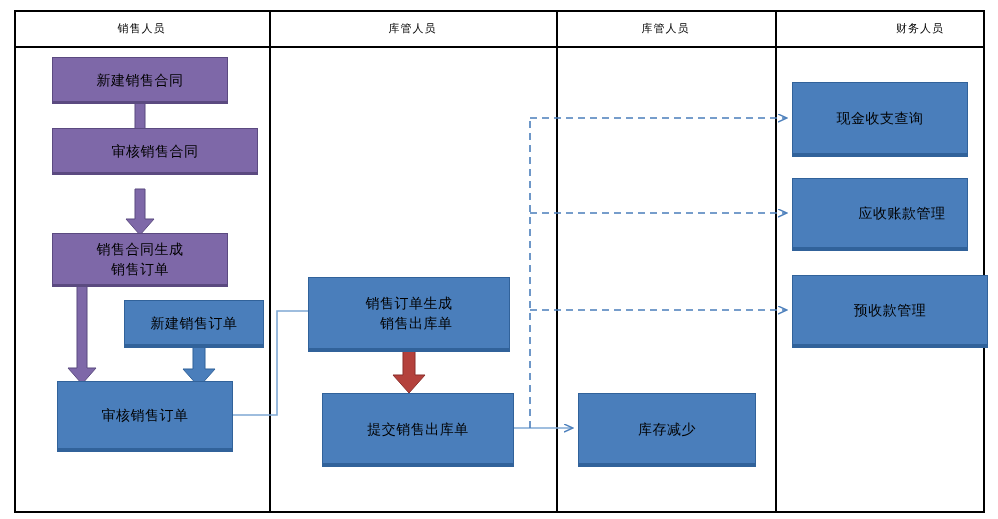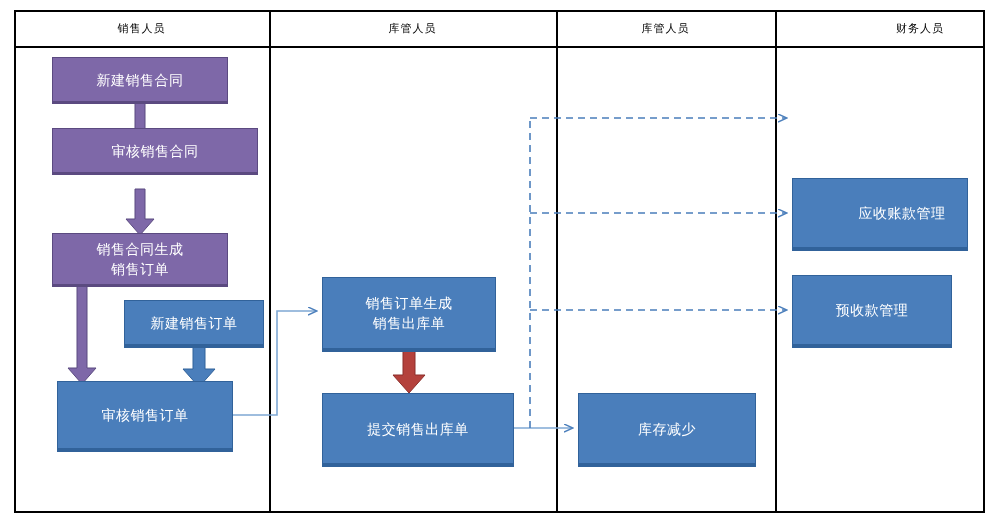--- a/index.html
+++ b/index.html
@@ -32,21 +32,21 @@
     letter-spacing:1px;
     white-space:nowrap;
   }
 
   
   .node{
     position:absolute;
     box-sizing:border-box;
     display:flex;align-items:center;justify-content:center;
     text-align:center;
-    color:#ffffff;
+    color:#000000;
     font-size:14px;
     line-height:20px;
     white-space:pre-line;
     letter-spacing:0.5px;
   }
   .node.purple{
     background:#7E68A8;
     border:1px solid #5B4A80;
     box-shadow:0 2px 0 0 #5B4A80;
   }
@@ -154,25 +154,26 @@
 
   <div class="node purple" style="left:52px;top:128px;width:206px;height:45px;">审核销售合同</div>
 
   <div class="node purple" style="left:52px;top:233px;width:176px;height:52px;">销售合同生成
 销售订单</div>
 
   <div class="node blue" style="left:124px;top:300px;width:140px;height:45px;">新建销售订单</div>
 
   <div class="node blue" style="left:57px;top:381px;width:176px;height:68px;">审核销售订单</div>
 
-  <div class="node blue" style="left:322px;top:277px;width:174px;height:72px;">销售订单生成
+  <div class="node blue" style="left:308px;top:277px;width:202px;height:72px;text-align:right;">销售订单生成
 销售出库单</div>
 
   <div class="node blue" style="left:322px;top:393px;width:192px;height:71px;">提交销售出库单</div>
 
   <div class="node blue" style="left:578px;top:393px;width:178px;height:71px;text-align:right;">库存减少</div>
 
+  <div class="node blue" style="left:792px;top:82px;width:176px;height:72px;">现金收支查询</div>
 
   <div class="node blue" style="left:792px;top:178px;width:176px;height:70px;padding-left:44px;">应收账款管理</div>
 
-  <div class="node blue" style="left:792px;top:275px;width:160px;height:70px;">预收款管理</div>
+  <div class="node blue" style="left:792px;top:275px;width:196px;height:70px;">预收款管理</div>
 
 </div>
 
 </body></html>

